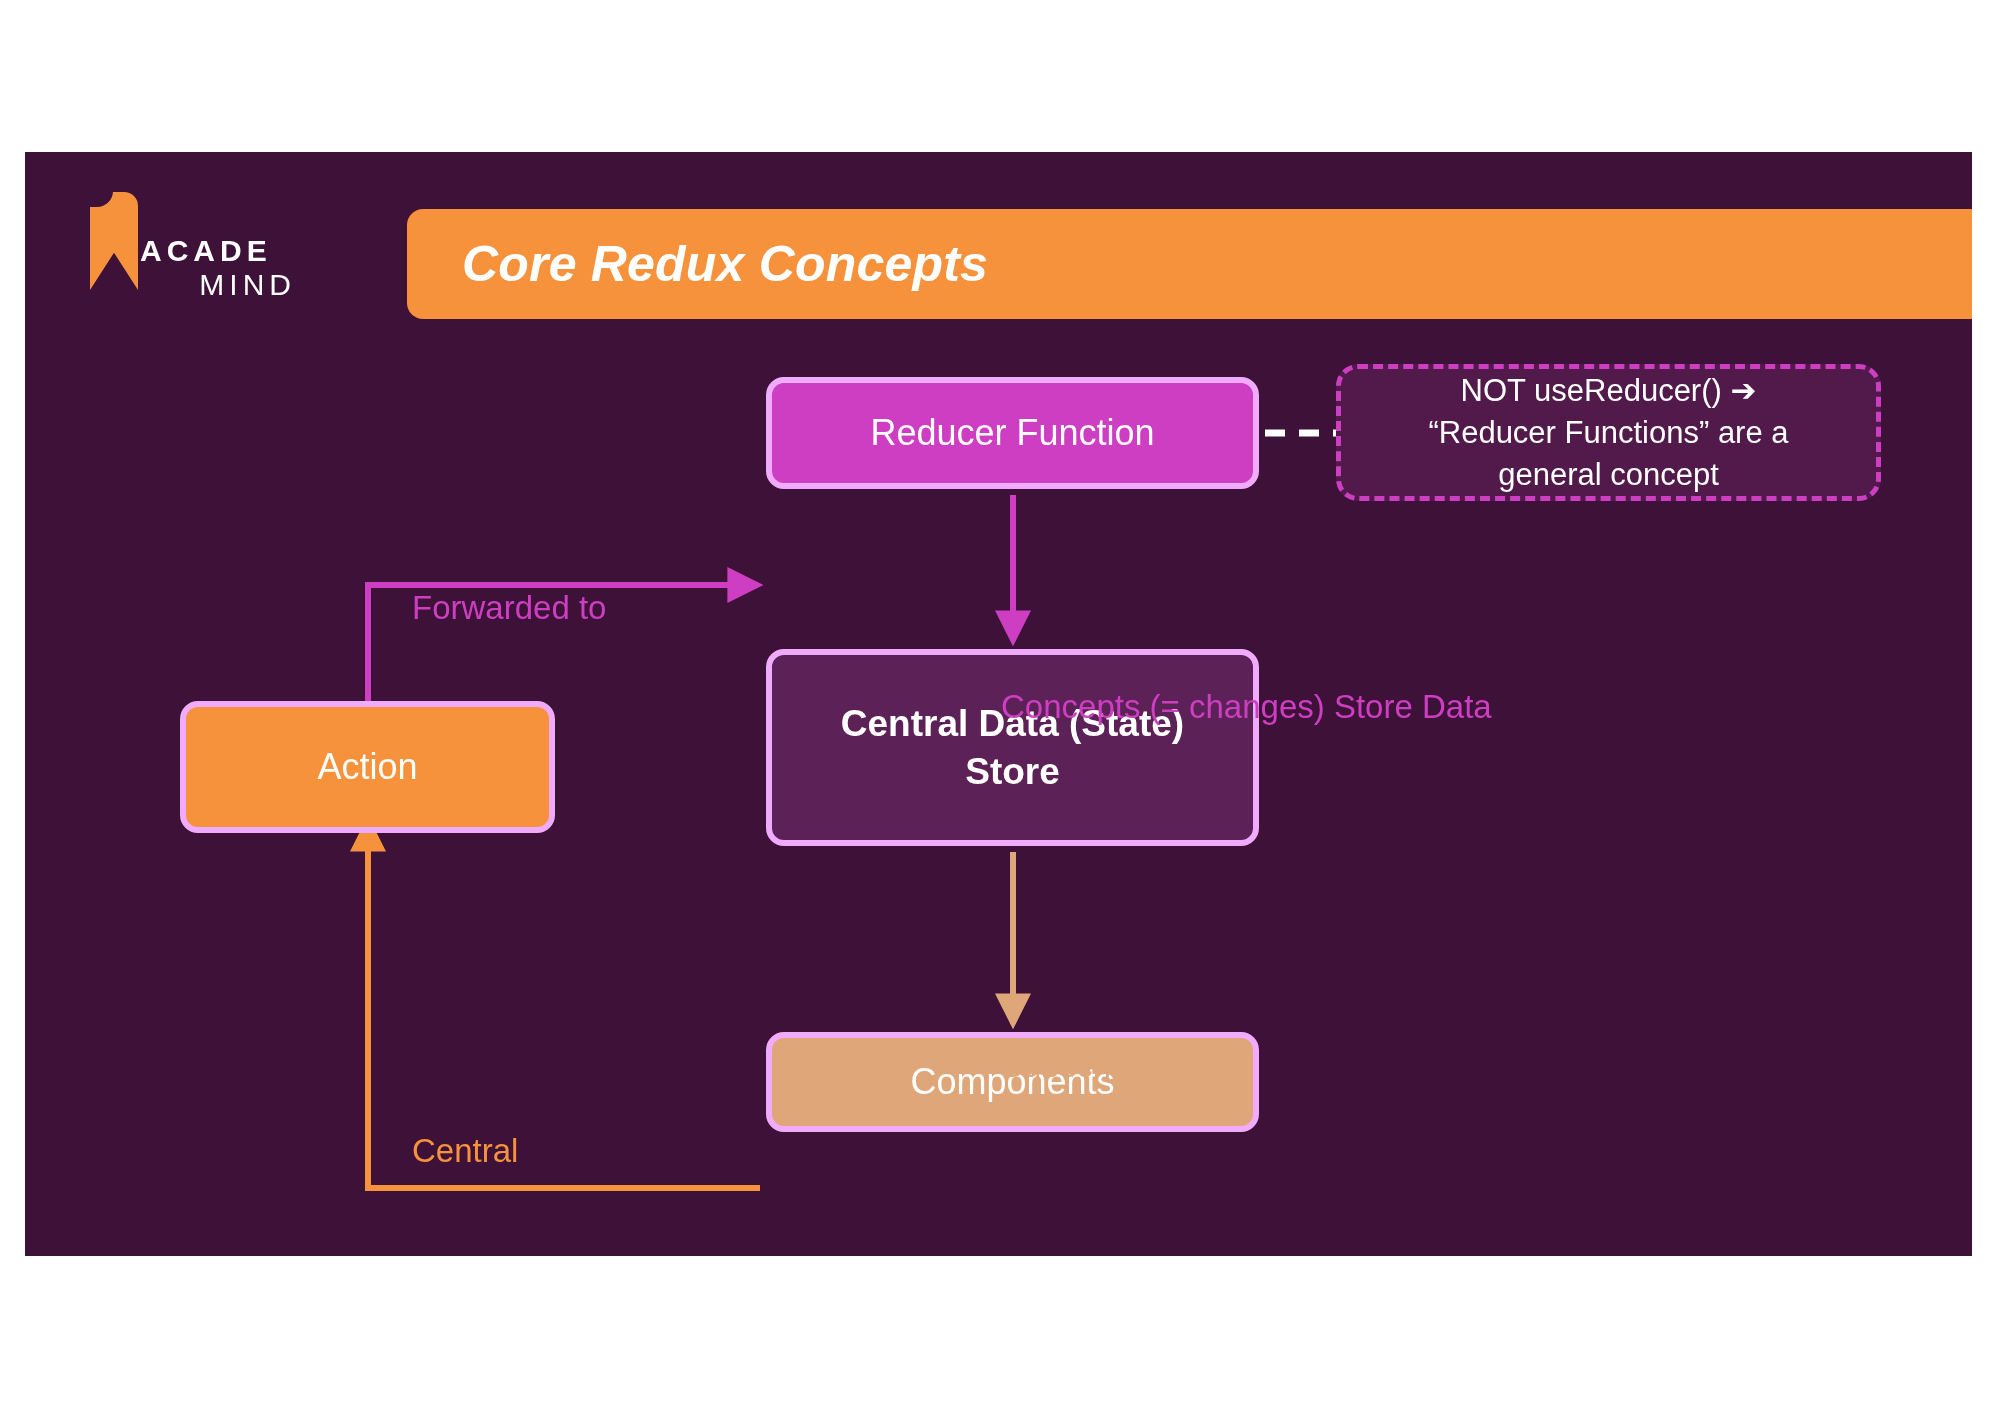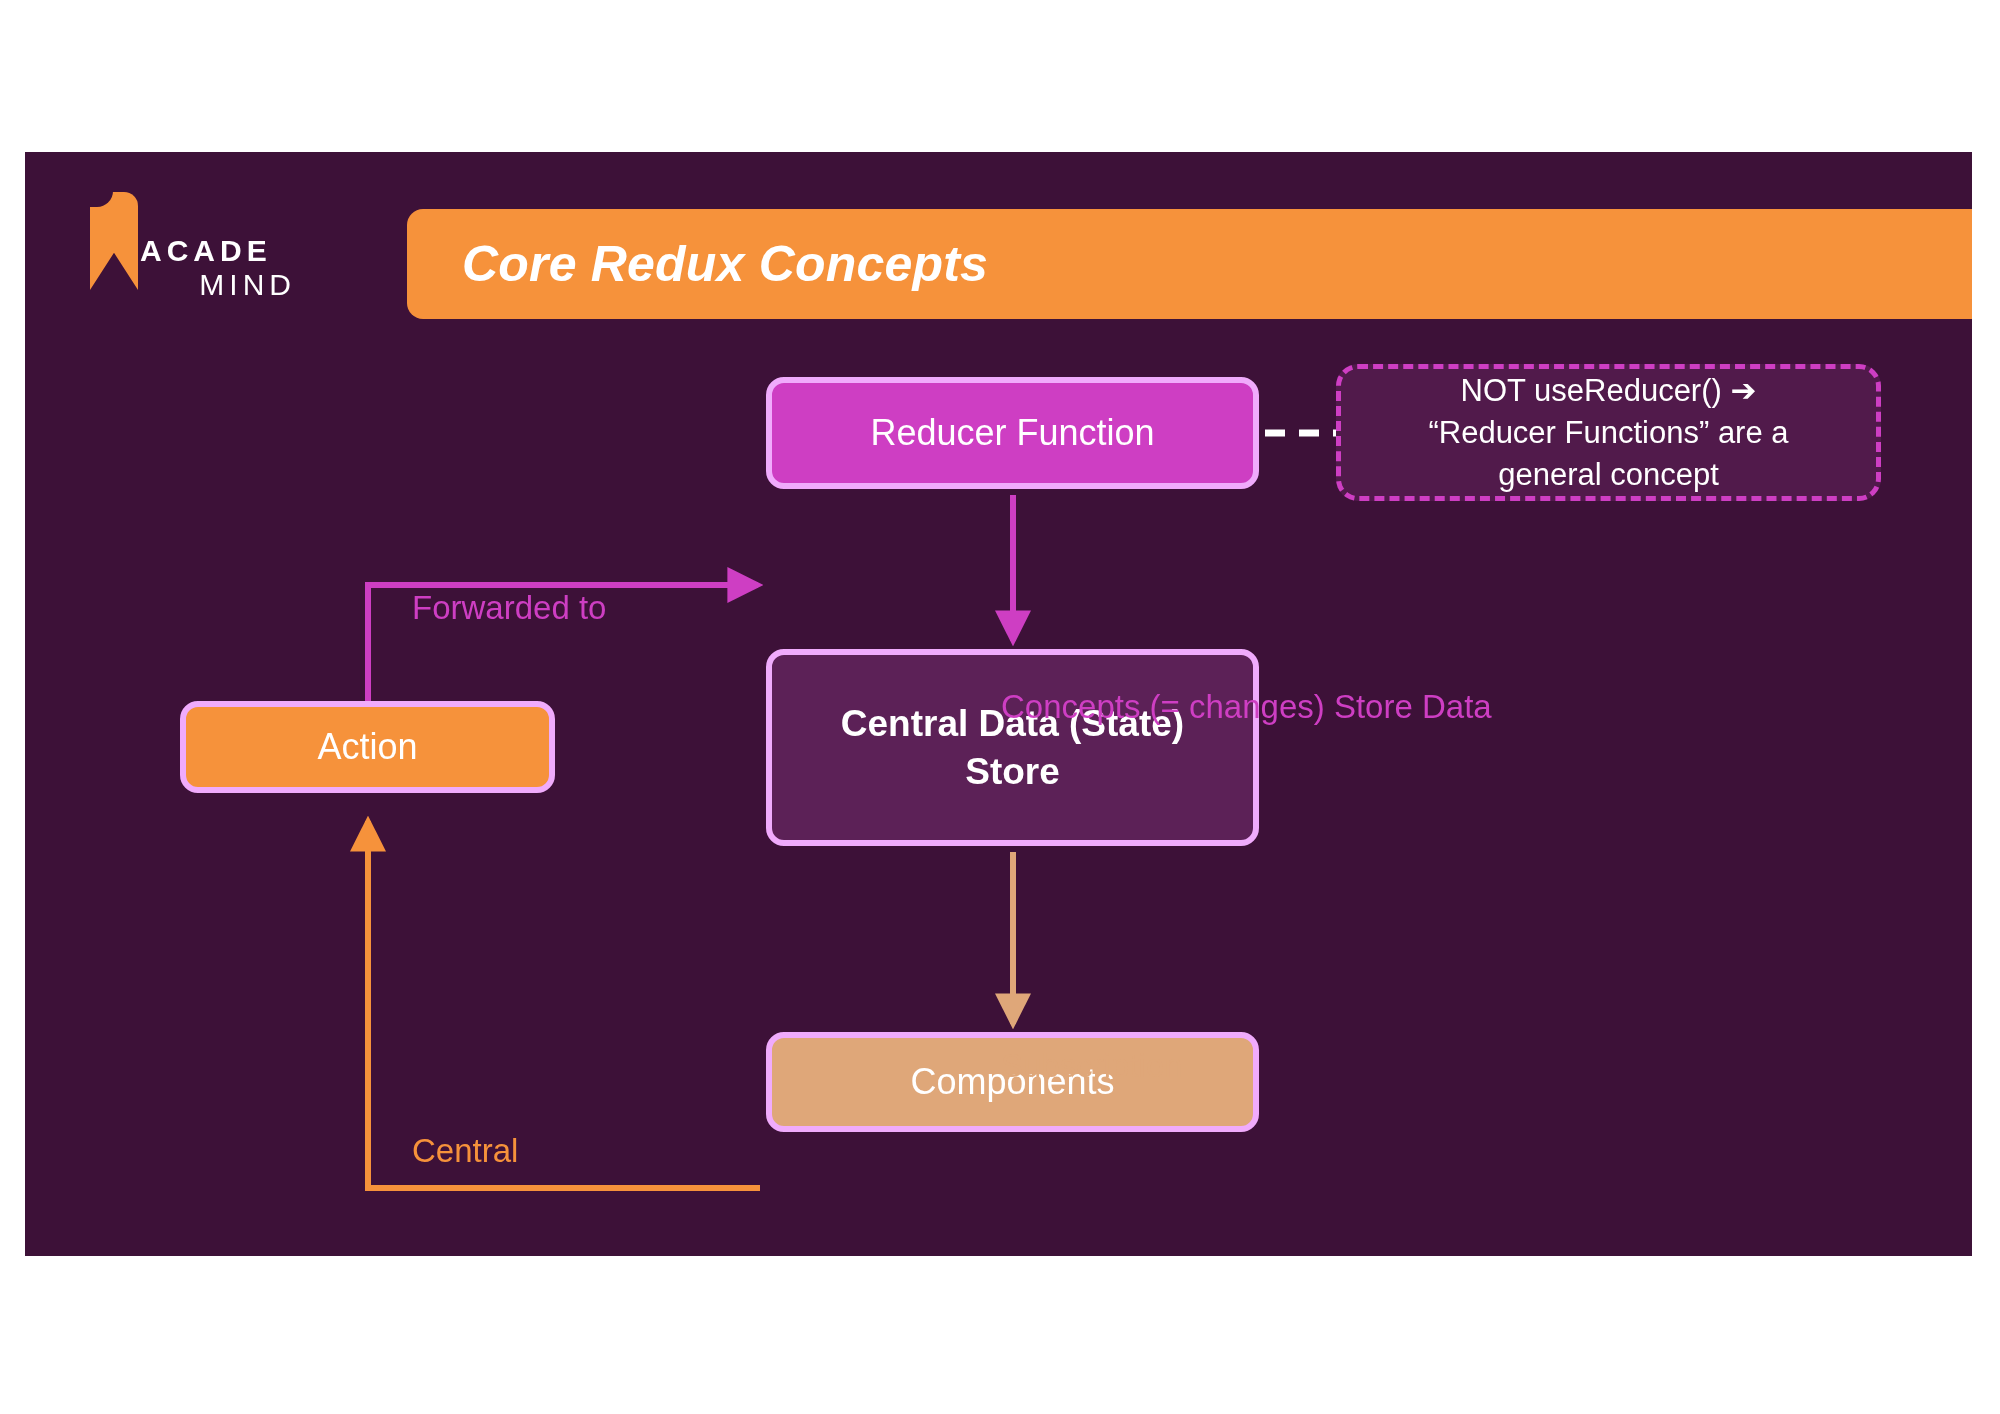--- a/index.html
+++ b/index.html
@@ -77,21 +77,21 @@
   }
   .node-reducer {
     left:741px; top:225px; width:493px; height:112px;
     background:#CE3EC3; font-size:36px; font-weight:400;
   }
   .node-store {
     left:741px; top:497px; width:493px; height:197px;
     background:#5C2157; font-size:37px; font-weight:700; line-height:48px;
   }
   .node-action {
-    left:155px; top:549px; width:375px; height:92px;
+    left:155px; top:549px; width:375px; height:132px;
     background:#F6923B; font-size:36px; font-weight:400;
   }
   .node-components {
     left:741px; top:880px; width:493px; height:100px;
     background:#DFA779; font-size:36px; font-weight:400;
   }
 
   
   .note {
     position:absolute;

